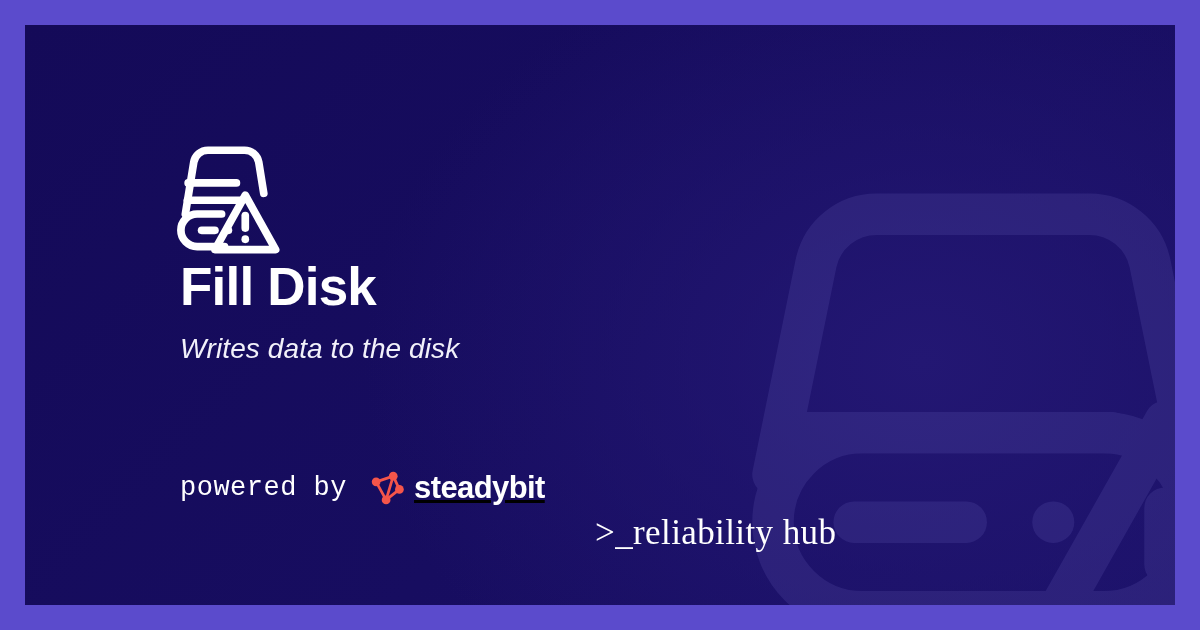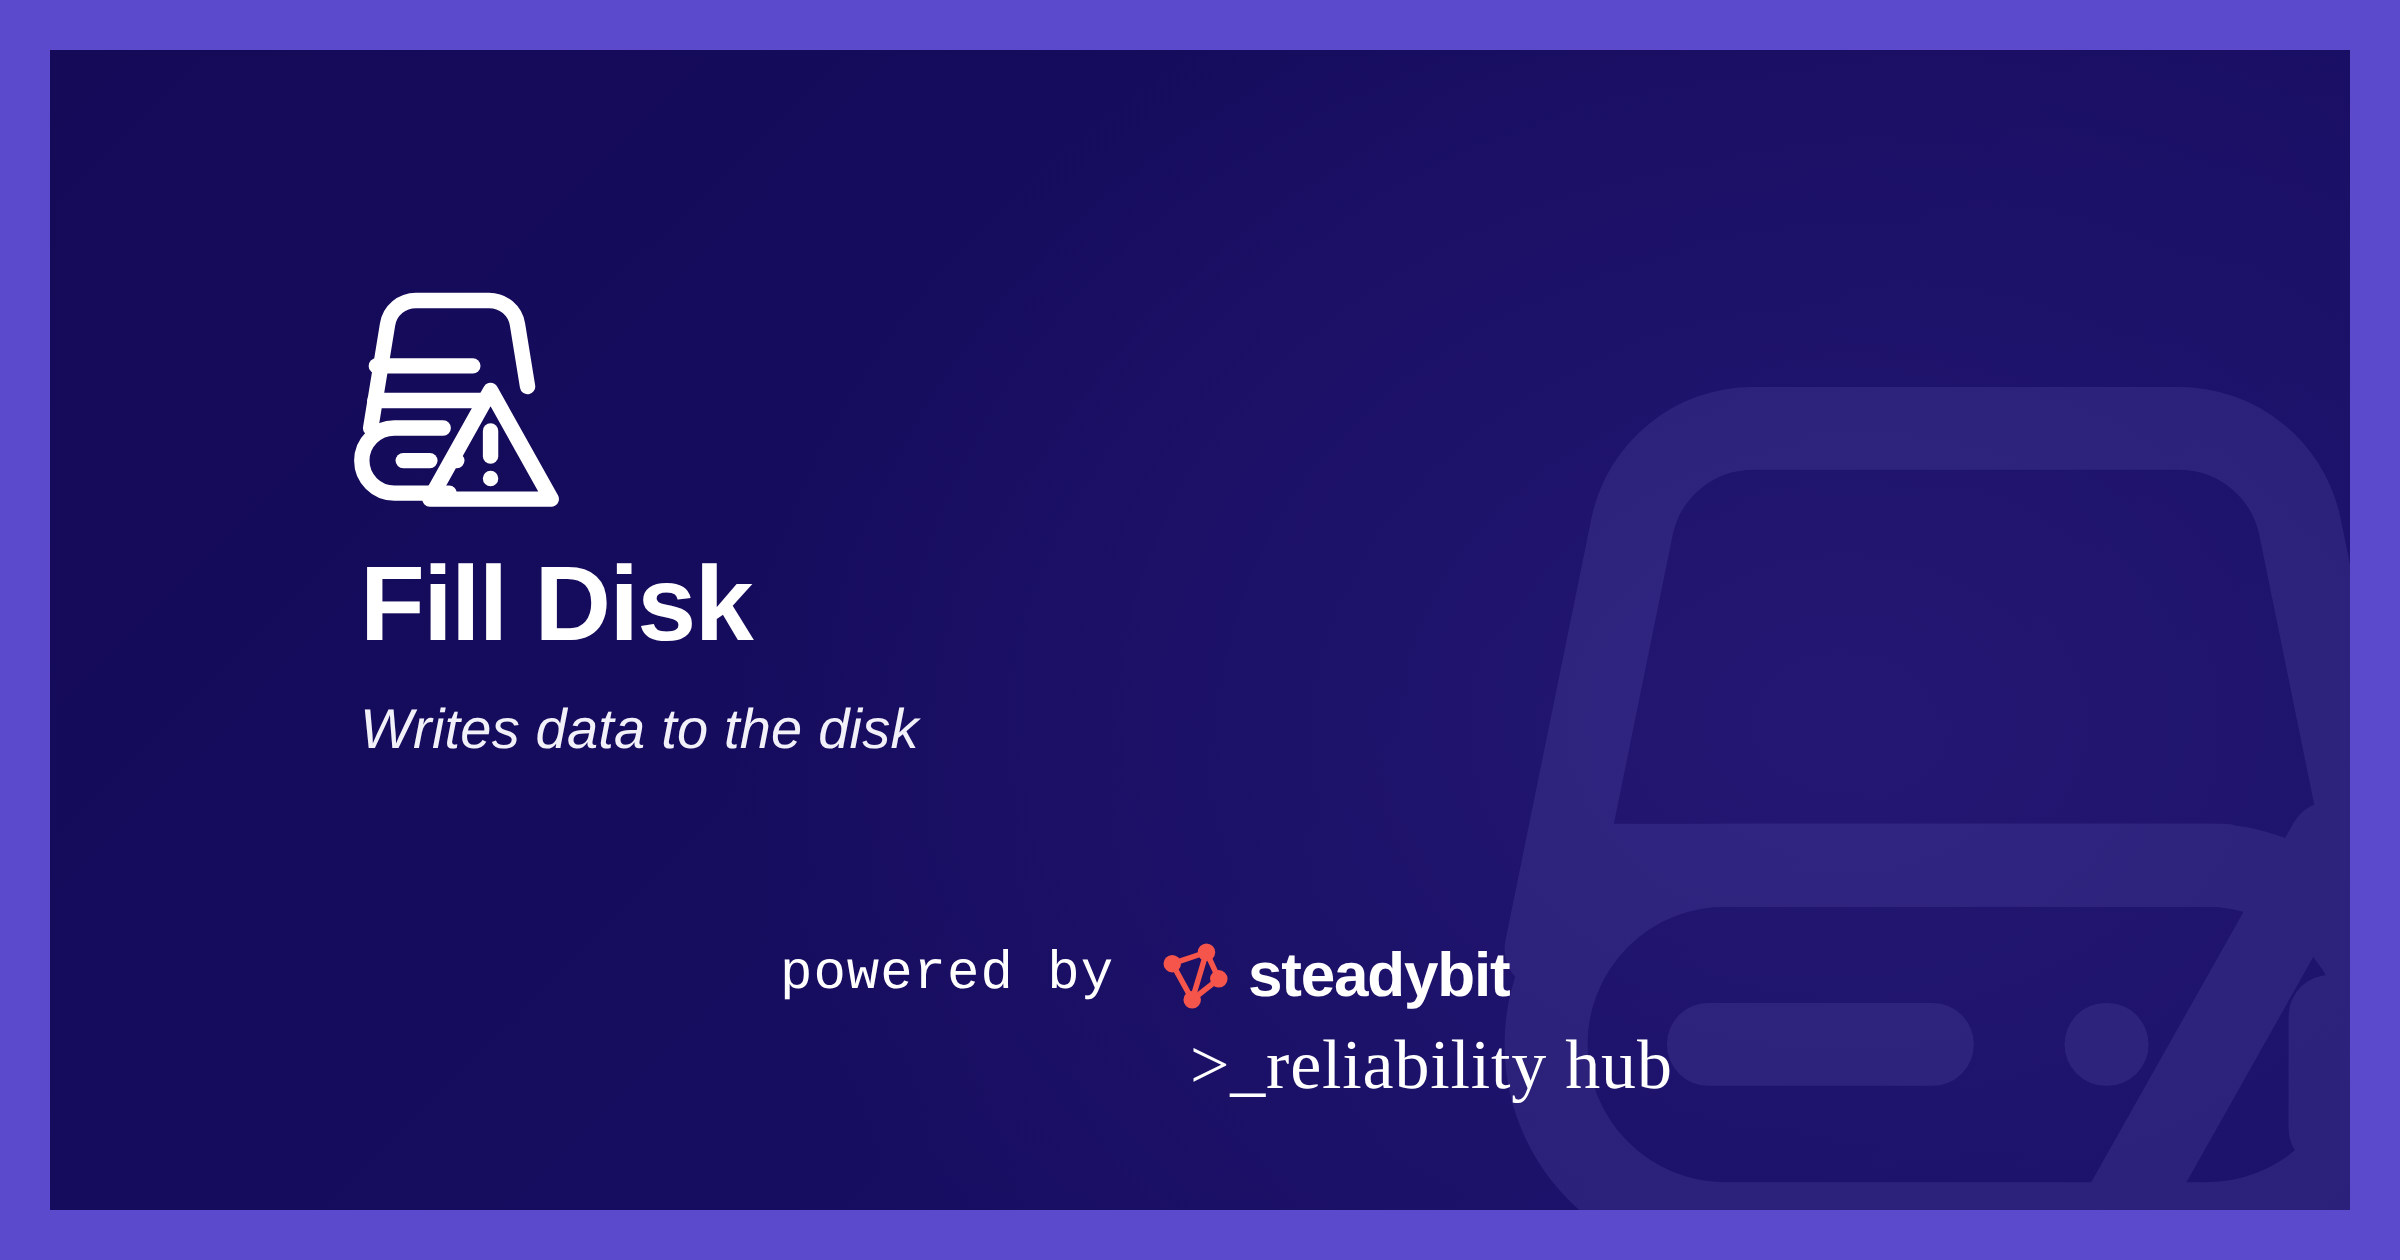--- a/index.html
+++ b/index.html
@@ -46,21 +46,21 @@
     top: 98px;
     width: 148px;
     height: 148px;
   }
   .main-icon svg { display: block; width: 100%; height: 100%; }
 
   
   .headings {
     position: absolute;
     left: 155px;
-    top: 248px;
+    top: 232px;
     width: 640px;
   }
   .title {
     margin: 0;
     font-size: 53px;
     line-height: 60px;
     font-weight: 700;
     letter-spacing: -0.8px;
     color: #FFFFFF;
   }
@@ -85,26 +85,26 @@
     display: flex;
     align-items: center;
     height: 40px;
   }
   .powered-by {
     font-family: "Liberation Mono", "DejaVu Sans Mono", monospace;
     font-size: 27px;
     letter-spacing: 0.5px;
     color: #FFFFFF;
     white-space: pre;
-    margin-left: 210px;
   }
   .brand {
     display: flex;
     align-items: center;
     margin-left: 22px;
+    text-decoration: underline;
   }
   .brand-mark {
     width: 38px;
     height: 38px;
     flex: 0 0 38px;
   }
   .brand-mark svg { display: block; width: 100%; height: 100%; }
   .brand-name {
     font-size: 31px;
     font-weight: 700;

